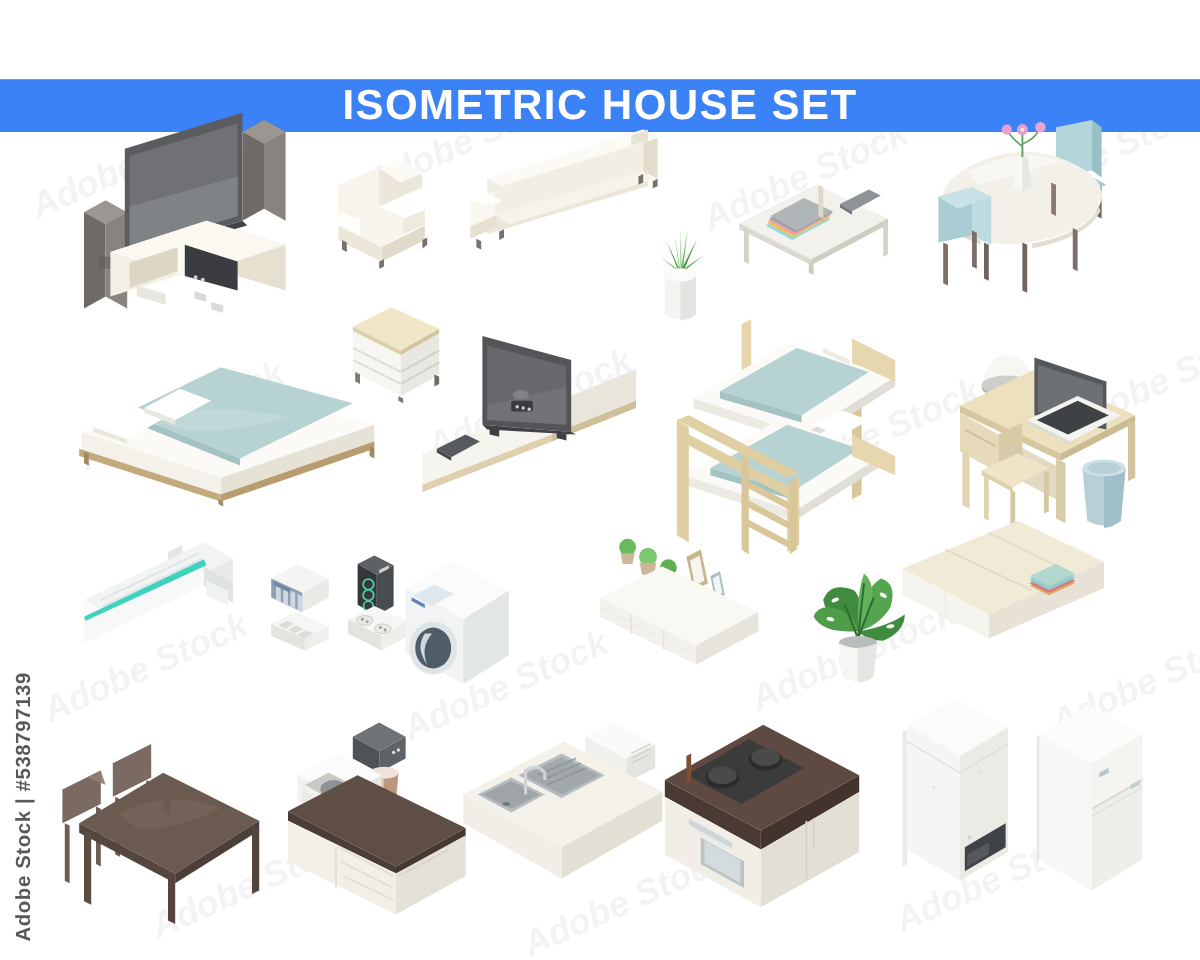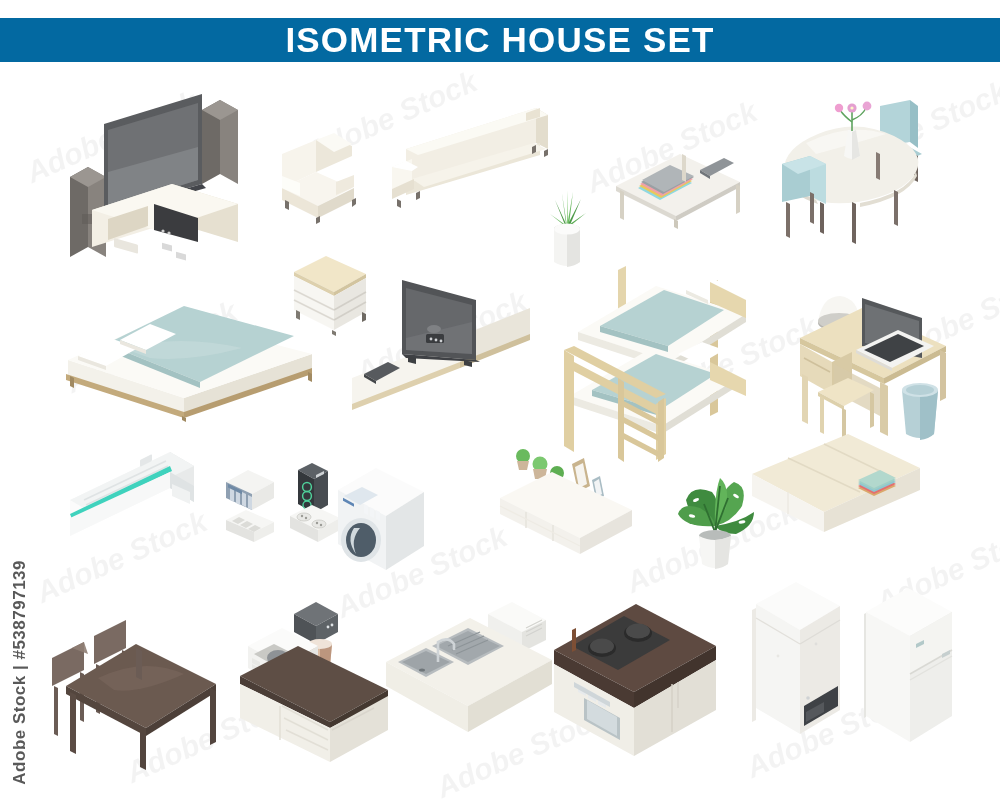--- a/index.html
+++ b/index.html
@@ -73,21 +73,21 @@
   <div class="wm-tile" style="left:640px;top:345px;">Adobe Stock</div>
   <div class="wm-tile" style="left:880px;top:300px;">Adobe Stock</div>
   <div class="wm-tile" style="left:30px;top:540px;">Adobe Stock</div>
   <div class="wm-tile" style="left:330px;top:555px;">Adobe Stock</div>
   <div class="wm-tile" style="left:620px;top:530px;">Adobe Stock</div>
   <div class="wm-tile" style="left:870px;top:550px;">Adobe Stock</div>
   <div class="wm-tile" style="left:120px;top:720px;">Adobe Stock</div>
   <div class="wm-tile" style="left:430px;top:735px;">Adobe Stock</div>
   <div class="wm-tile" style="left:740px;top:715px;">Adobe Stock</div>
 
-  <div class="banner" style="background: #0369a1;">
+  <div class="banner" style="background: #3b82f6; margin-top: 48px;">
     <div class="banner-text" style="color: rgb(255, 255, 255);">ISOMETRIC HOUSE SET</div>
   </div>
 
   <div class="obj" style="left:62px;top:92px;">
     <svg width="200" height="175" viewBox="0 0 200 175">
 
       <g>
         <polygon points="8,165 8,85 26,75 26,155" fill="#6e6a66"></polygon>
         <polygon points="26,75 26,155 44,165 44,85" fill="#88837e"></polygon>
         <polygon points="8,85 26,75 44,85 26,95" fill="#9b9691"></polygon>

